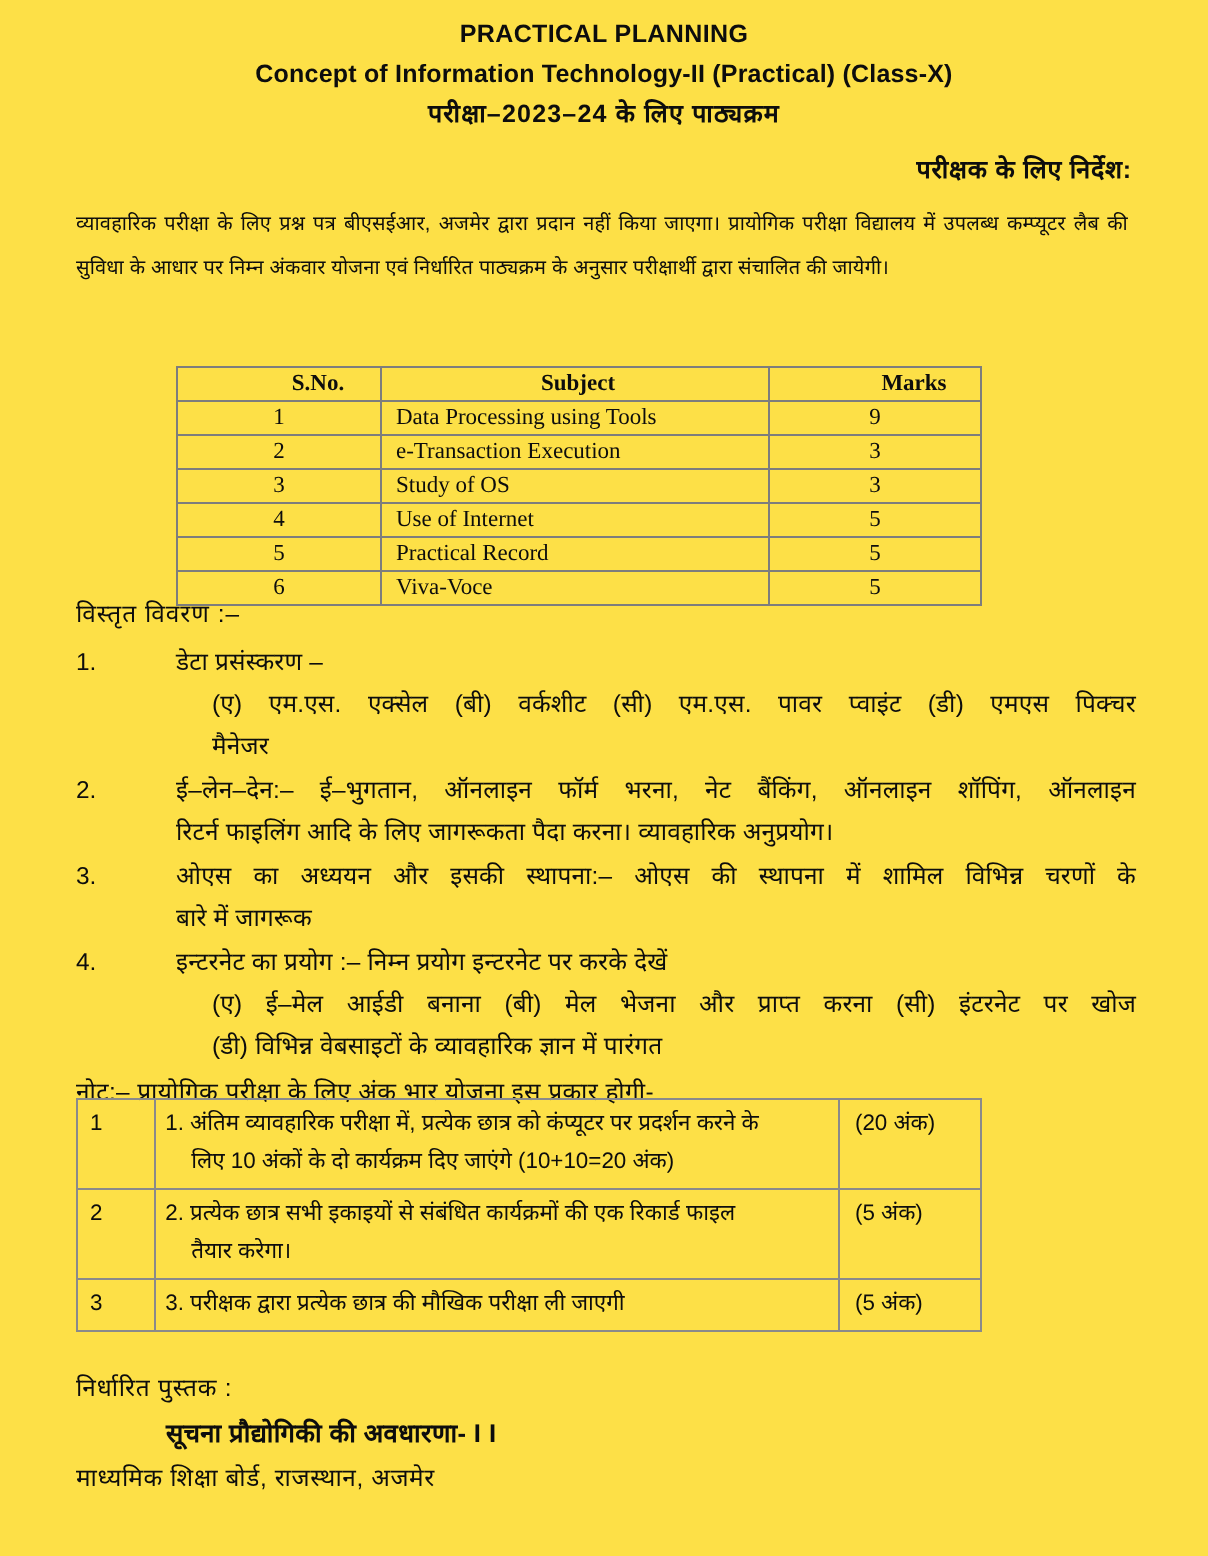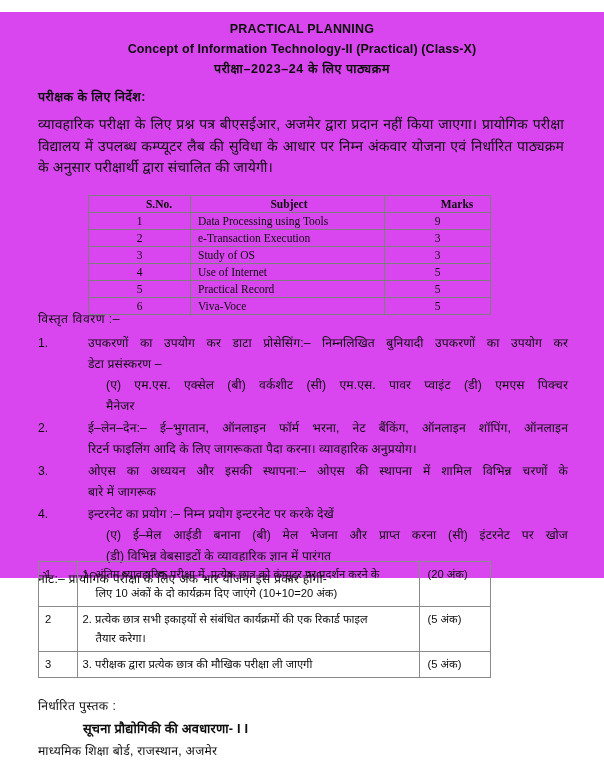--- a/index.html
+++ b/index.html
@@ -11,24 +11,24 @@
     width: 604px;
     height: 778px;
     position: relative;
     font-family: "Liberation Serif", "DejaVu Serif", serif;
     color: #0d0d0d;
     overflow: hidden;
   }
 
   .page {
     position: absolute;
-    left: 0; top: 12px;
+    left: 0; top: 0;
     width: 604px;
-    height: 566px;
-    background: #d946ef;
+    height: 778px;
+    background: #fde047;
     padding: 0;
     box-sizing: border-box;
   }
 
   
   .title-block {
     padding-top: 8px;
     text-align: center;
   }
   .title-line-1 {
@@ -60,25 +60,26 @@
     top: 76px;
     width: 528px;
   }
 
   .section-heading {
     font-family: "Liberation Sans", "DejaVu Sans", sans-serif;
     font-weight: bold;
     font-size: 12.5px;
     margin: 0 0 9px 0;
     letter-spacing: 0.4px;
+    text-align: right;
   }
 
   .intro-para {
     font-family: "Liberation Sans", "DejaVu Sans", sans-serif;
-    font-size: 14px;
+    font-size: 10px;
     line-height: 21.5px;
     text-align: justify;
     text-align-last: left;
     margin: 0;
     width: 526px;
     letter-spacing: 0.1px;
   }
 
   
   .marks-table-wrap {
@@ -255,21 +256,20 @@
       </tbody>
     </table>
   </div>
 
   <div class="details-area">
     <div class="details-heading">विस्तृत विवरण :–</div>
 
     <div class="num-item">
       <div class="num-marker">1.</div>
       <div class="num-body">
-        <div class="num-line spread">उपकरणों का उपयोग कर डाटा प्रोसेसिंग:– निम्नलिखित बुनियादी उपकरणों का उपयोग कर</div>
         <div class="num-line">डेटा प्रसंस्करण –</div>
         <div class="sub-line spread">(ए) एम.एस. एक्सेल (बी) वर्कशीट (सी) एम.एस. पावर प्वाइंट (डी) एमएस पिक्चर</div>
         <div class="sub-line">मैनेजर</div>
       </div>
     </div>
 
     <div class="num-item">
       <div class="num-marker">2.</div>
       <div class="num-body">
         <div class="num-line spread">ई–लेन–देन:– ई–भुगतान, ऑनलाइन फॉर्म भरना, नेट बैंकिंग, ऑनलाइन शॉपिंग, ऑनलाइन</div>

